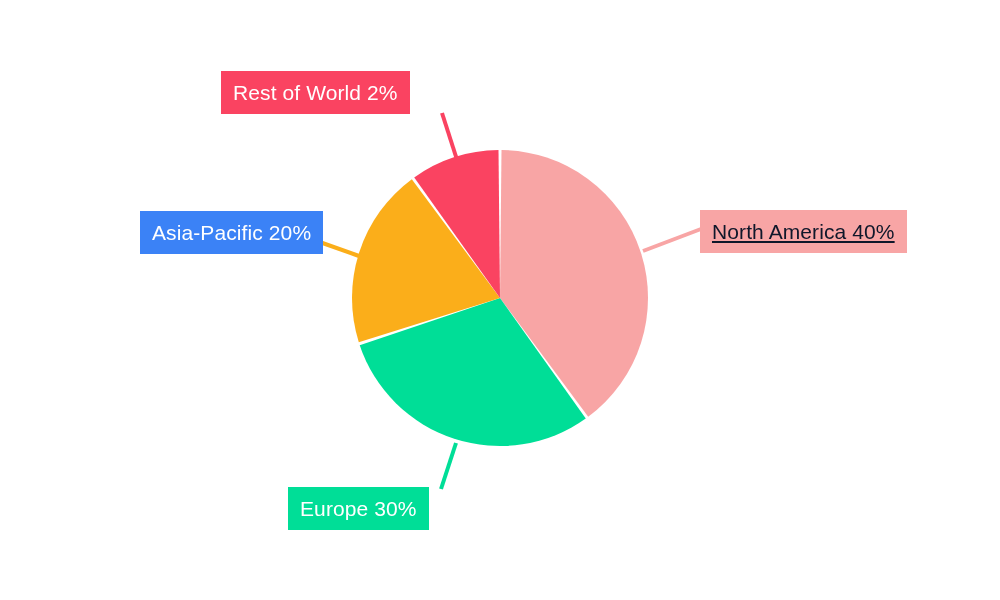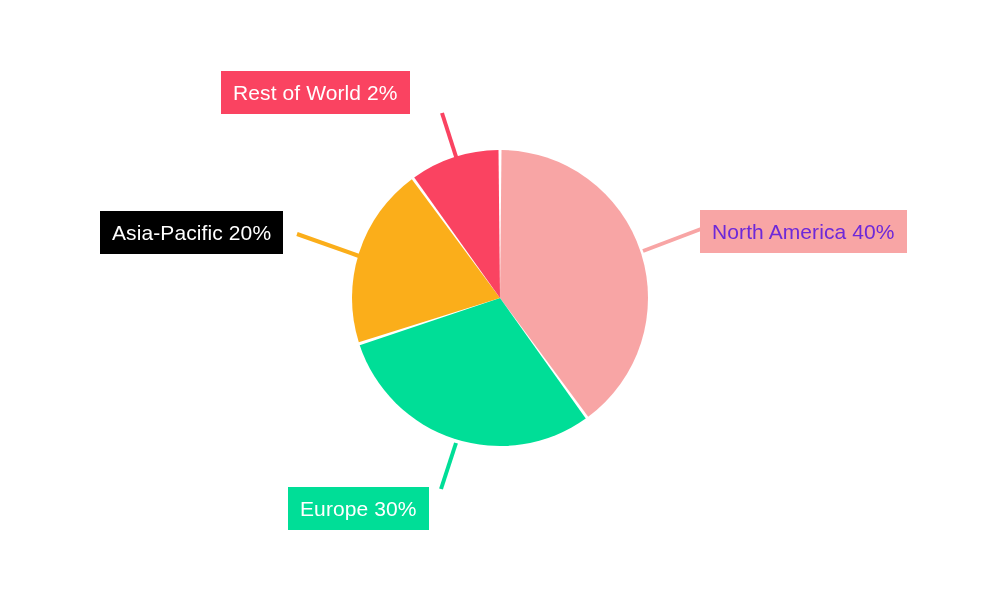--- a/index.html
+++ b/index.html
@@ -61,29 +61,29 @@
     </g>
 
     <g id="slices">
         <path d="M 500.00 298.00 L 501.50 150.01 A 148 148 0 0 1 588.20 416.85 Z" fill="#F8A5A5"></path>
         <path d="M 500.00 298.00 L 585.77 418.61 A 148 148 0 0 1 359.71 345.16 Z" fill="#00DE97"></path>
         <path d="M 500.00 298.00 L 358.79 342.31 A 148 148 0 0 1 411.80 179.15 Z" fill="#FBAE1A"></path>
         <path d="M 500.00 298.00 L 414.23 177.39 A 148 148 0 0 1 498.50 150.01 Z" fill="#FA4361"></path>
       </g>
   </svg>
 
-  <div class="pie-label" id="label-north-america" style="background: rgb(248, 165, 165); color: #6d28d9;">
+  <div class="pie-label" id="label-north-america" style="background: rgb(248, 165, 165); color: #0f172a; text-decoration: underline;">
     <span>North America 40%</span>
   </div>
 
   <div class="pie-label" id="label-europe" style="background: rgb(0, 222, 151); color: rgb(255, 255, 255);">
     <span>Europe 30%</span>
   </div>
 
-  <div class="pie-label" id="label-asia-pacific" style="background: #000000; color: rgb(255, 255, 255);">
+  <div class="pie-label" id="label-asia-pacific" style="background: #3b82f6; color: rgb(255, 255, 255); margin-left: 40px;">
     <span>Asia-Pacific 20%</span>
   </div>
 
   <div class="pie-label" id="label-rest-of-world" style="background: rgb(250, 67, 97); color: rgb(255, 255, 255);">
     <span>Rest of World 2%</span>
   </div>
 
 </div>
 
 </body></html>

